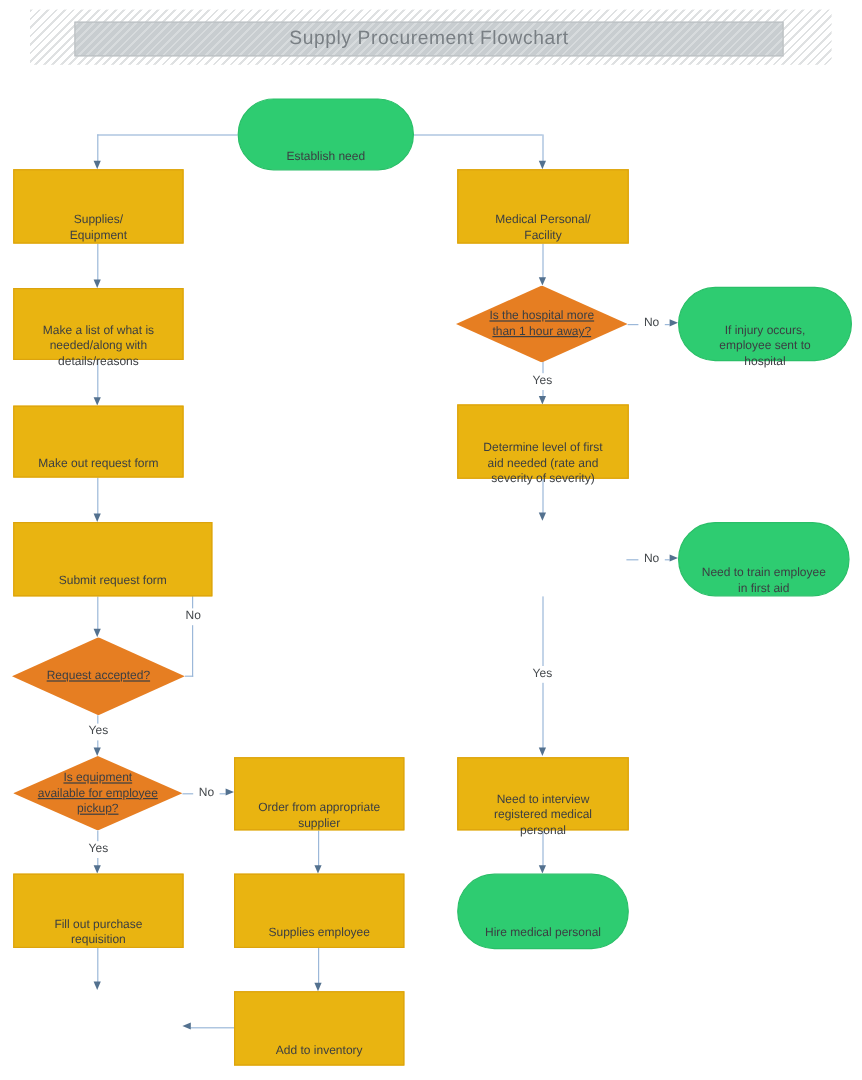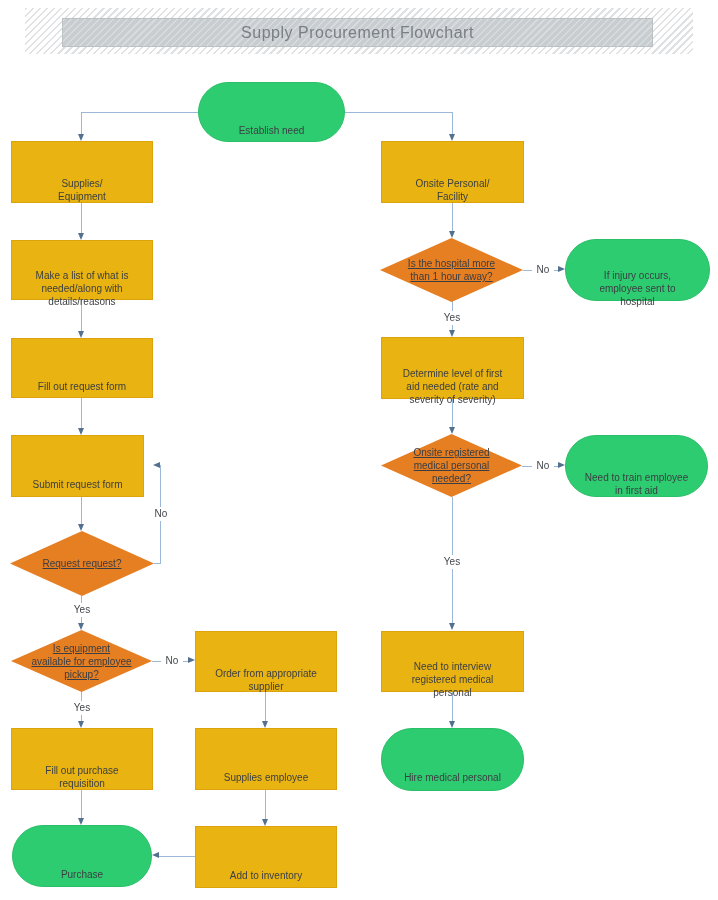--- a/index.html
+++ b/index.html
@@ -131,21 +131,21 @@
   <div class="node terminator" style="left:198px;top:82px;width:147px;height:60px">
     <span class="nlabel">Establish need</span>
   </div>
 
   <div class="node process" style="left:11px;top:141px;width:142px;height:62px">
     <span class="nlabel">Supplies/
 Equipment</span>
   </div>
 
   <div class="node process" style="left:381px;top:141px;width:143px;height:62px">
-    <span class="nlabel">Onsite Personal/
+    <span class="nlabel">Medical Personal/
 Facility</span>
   </div>
 
   <div class="node process" style="left:11px;top:240px;width:142px;height:60px">
     <span class="nlabel">Make a list of what is
 needed/along with
 details/reasons</span>
   </div>
 
   <div class="node decision" style="left:380px;top:238px;width:143px;height:64px">
@@ -154,48 +154,42 @@
 than 1 hour away?</span>
   </div>
 
   <div class="node terminator" style="left:565px;top:239px;width:145px;height:62px">
     <span class="nlabel">If injury occurs,
 employee sent to
 hospital</span>
   </div>
 
   <div class="node process" style="left:11px;top:338px;width:142px;height:60px">
-    <span class="nlabel">Fill out request form</span>
+    <span class="nlabel">Make out request form</span>
   </div>
 
   <div class="node process" style="left:381px;top:337px;width:143px;height:62px">
     <span class="nlabel">Determine level of first
 aid needed (rate and
 severity of severity)</span>
   </div>
 
-  <div class="node process" style="left:11px;top:435px;width:133px;height:62px">
+  <div class="node process" style="left:11px;top:435px;width:166px;height:62px">
     <span class="nlabel">Submit request form</span>
   </div>
 
-  <div class="node decision" style="left:381px;top:434px;width:141px;height:63px">
-    <div class="shape"></div>
-    <span class="dlabel">Onsite registered
-medical personal
-needed?</span>
-  </div>
 
   <div class="node terminator" style="left:565px;top:435px;width:143px;height:62px">
     <span class="nlabel">Need to train employee
 in first aid</span>
   </div>
 
   <div class="node decision" style="left:10px;top:531px;width:144px;height:65px">
     <div class="shape"></div>
-    <span class="dlabel">Request request?</span>
+    <span class="dlabel">Request accepted?</span>
   </div>
 
   <div class="node decision" style="left:11px;top:630px;width:141px;height:62px">
     <div class="shape"></div>
     <span class="dlabel">Is equipment
 available for employee
 pickup?</span>
   </div>
 
   <div class="node process" style="left:195px;top:631px;width:142px;height:61px">
@@ -215,21 +209,18 @@
   </div>
 
   <div class="node process" style="left:195px;top:728px;width:142px;height:62px">
     <span class="nlabel">Supplies employee</span>
   </div>
 
   <div class="node terminator" style="left:381px;top:728px;width:143px;height:63px">
     <span class="nlabel">Hire medical personal</span>
   </div>
 
-  <div class="node terminator" style="left:12px;top:825px;width:140px;height:62px">
-    <span class="nlabel">Purchase</span>
-  </div>
 
   <div class="node process" style="left:195px;top:826px;width:142px;height:62px">
     <span class="nlabel">Add to inventory</span>
   </div>
 
 </div>
 
 </body></html>

